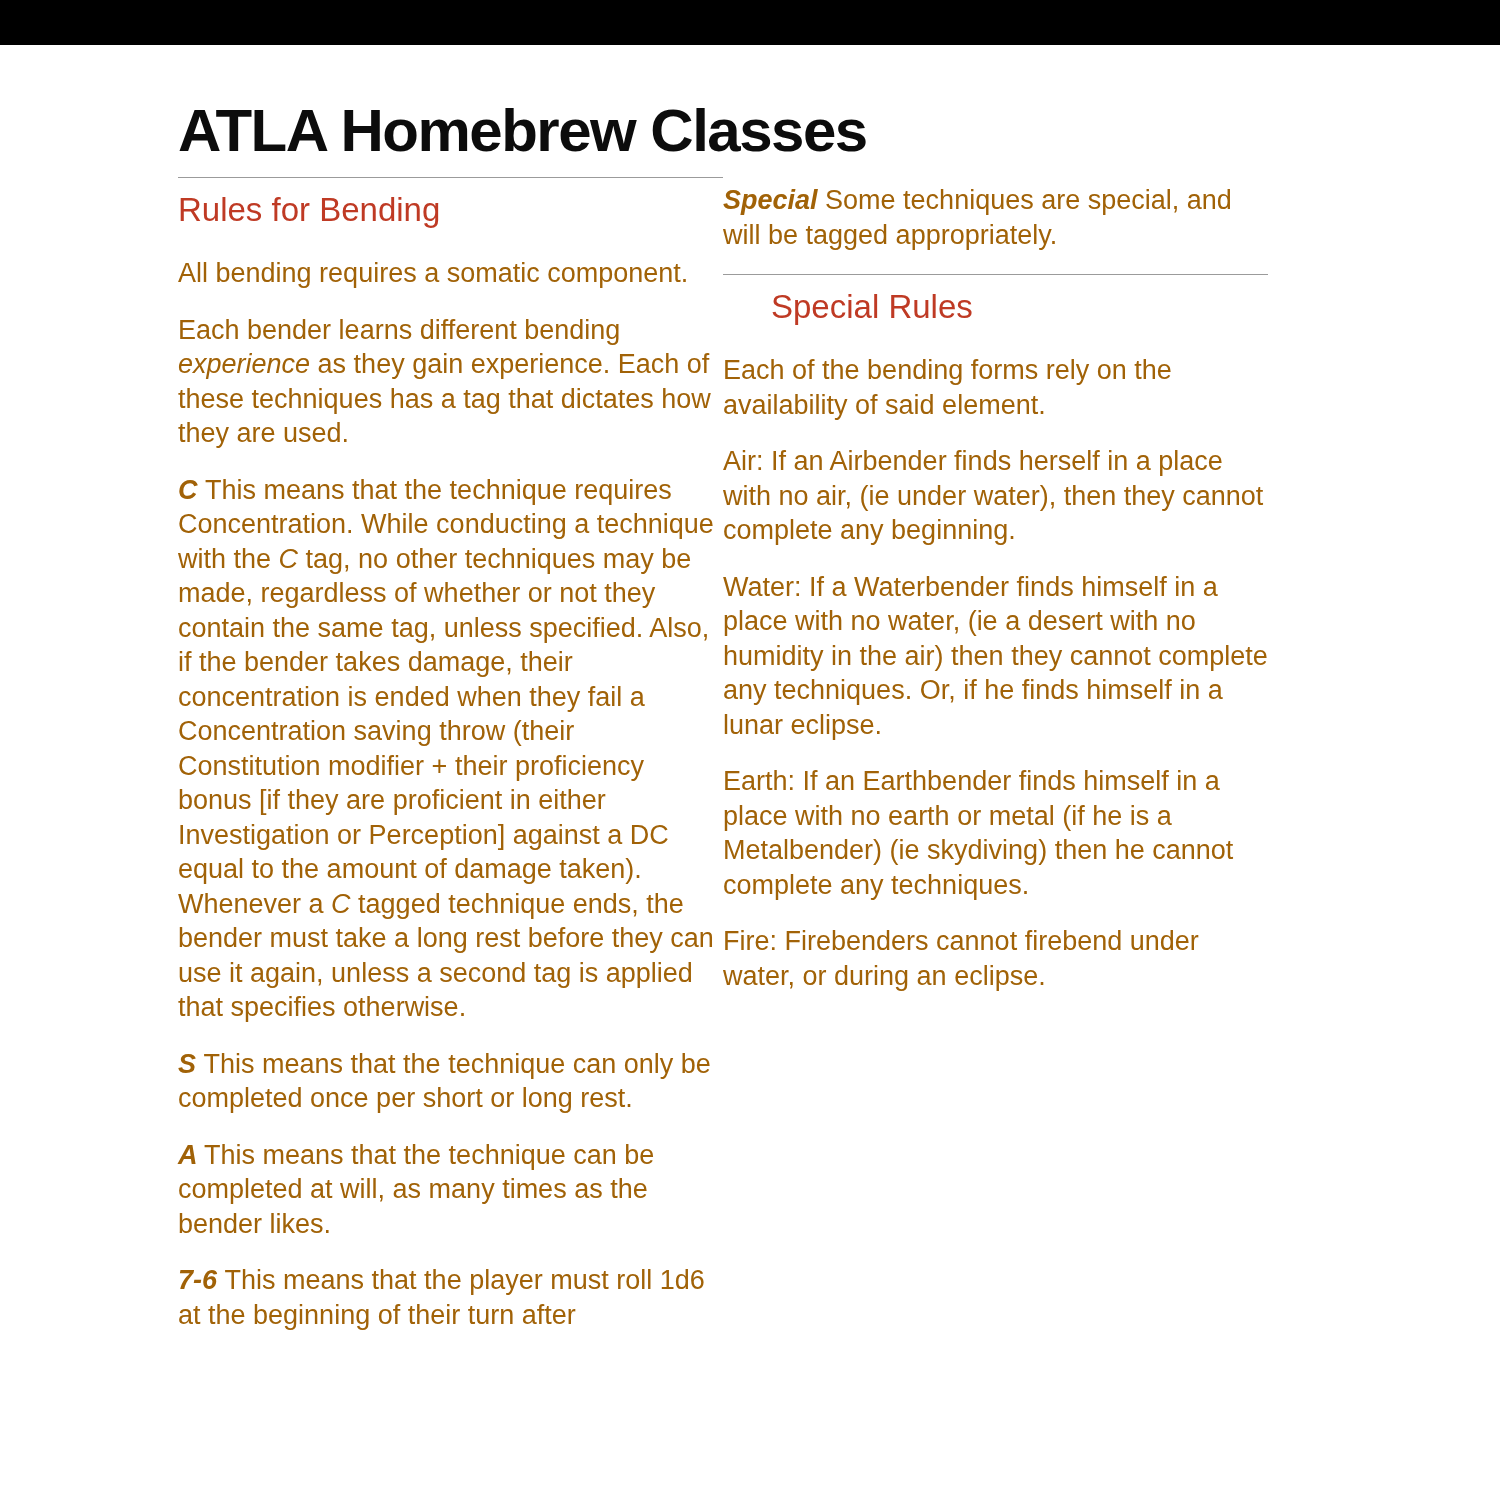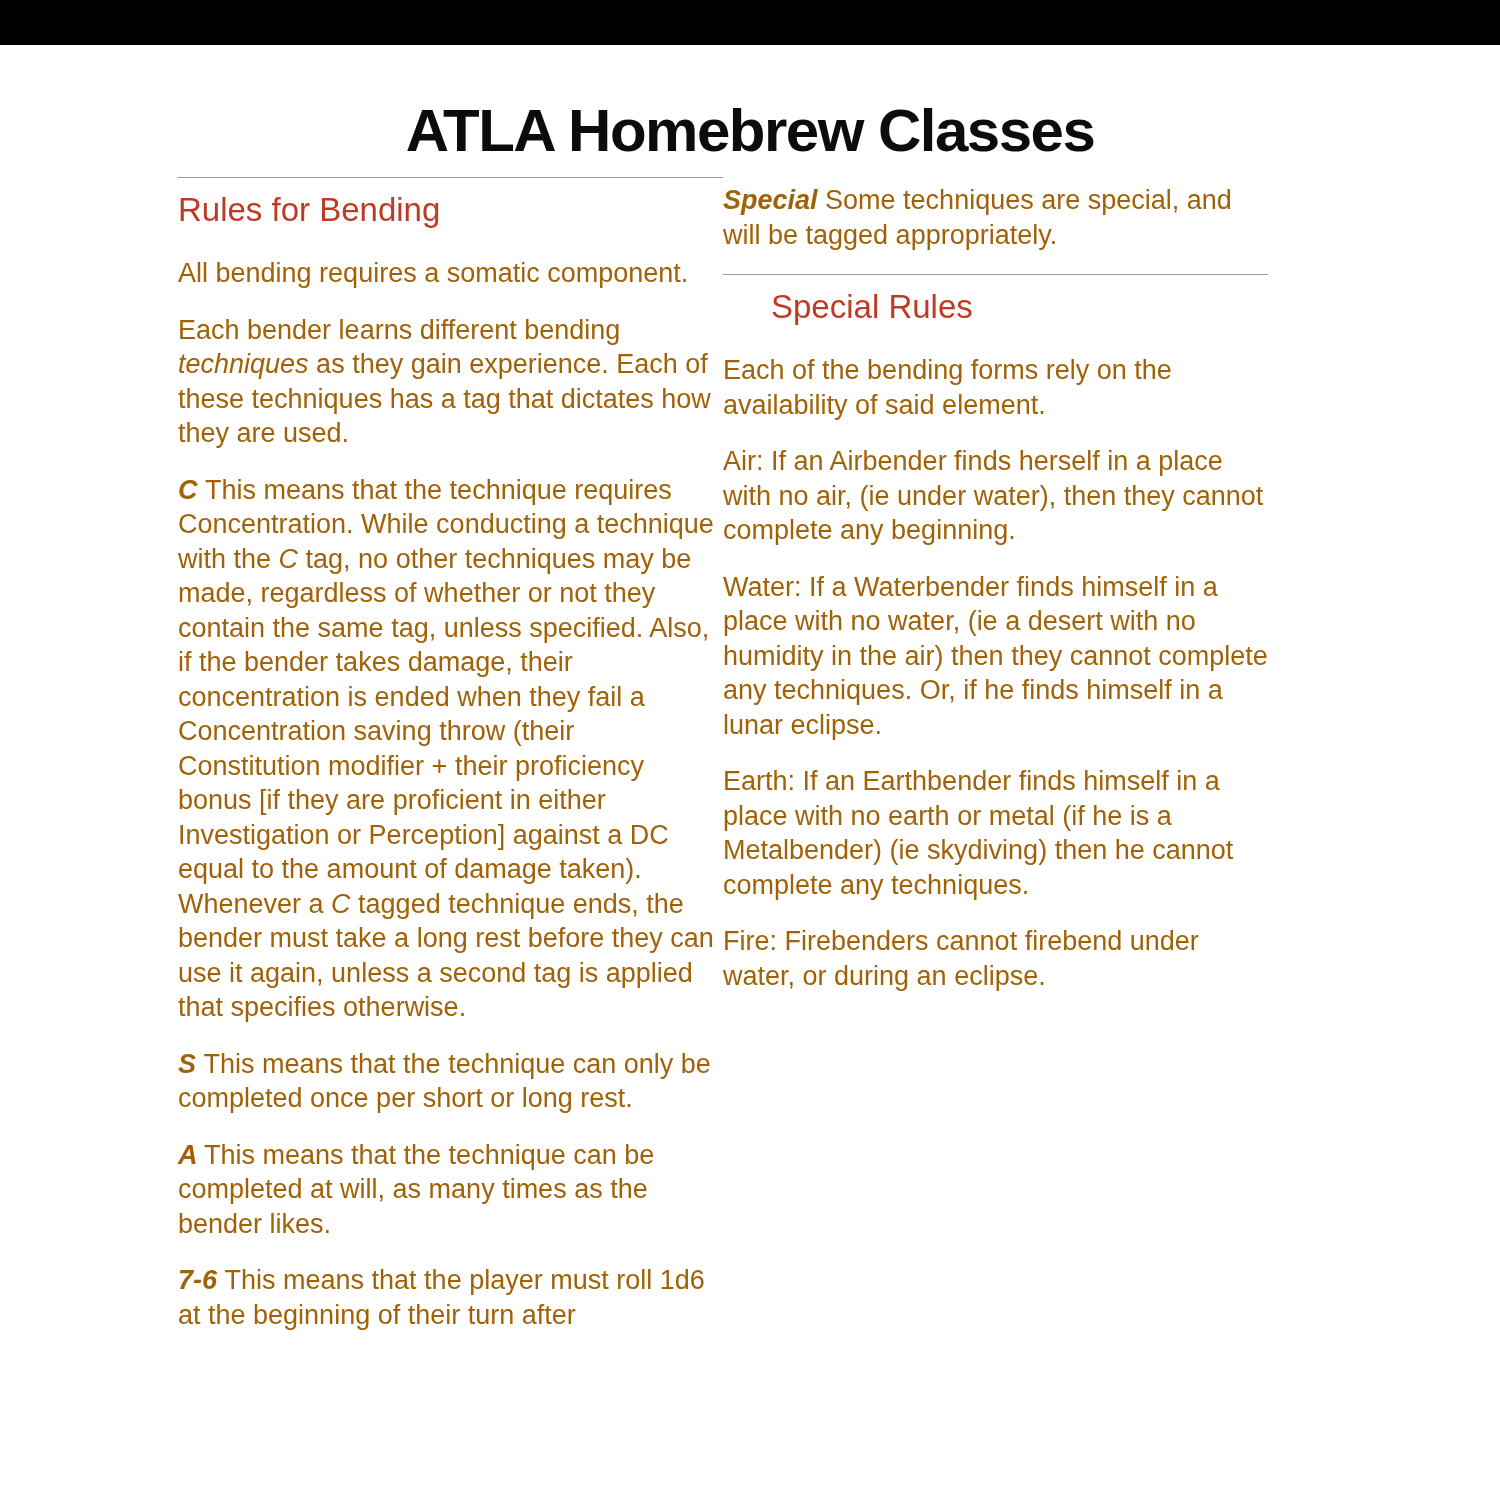--- a/index.html
+++ b/index.html
@@ -19,21 +19,20 @@
     padding: 54px 178px 0 178px;
     background: #ffffff;
   }
   h1 {
     margin: 0 0 14px 0;
     font-size: 60px;
     line-height: 64px;
     font-weight: bold;
     letter-spacing: -1.5px;
     color: #0c0c0c;
-    text-align: center;
   }
   .columns {
     display: flex;
     align-items: flex-start;
   }
   .col { width: 545px; }
   hr.rule {
     border: none;
     border-top: 1px solid #9b9b9b;
     margin: 0 0 12px 0;
@@ -69,21 +68,21 @@
 <div class="page">
   <h1>ATLA Homebrew Classes</h1>
 
   <div class="columns">
 
     <div class="col">
       <hr class="rule">
       <h2 style="color: rgb(191, 58, 36);">Rules for Bending</h2>
       <div>
           <p>All bending requires a somatic component.</p>
-          <p>Each bender learns different bending <i>techniques</i> as they gain experience. Each of these techniques has a tag that dictates how they are used.</p>
+          <p>Each bender learns different bending <i>experience</i> as they gain experience. Each of these techniques has a tag that dictates how they are used.</p>
           <p><span class="lead">C </span>This means that the technique requires Concentration. While conducting a technique with the <i>C</i> tag, no other techniques may be made, regardless of whether or not they contain the same tag, unless specified. Also, if the bender takes damage, their concentration is ended when they fail a Concentration saving throw (their Constitution modifier + their proficiency bonus [if they are proficient in either Investigation or Perception] against a DC equal to the amount of damage taken). Whenever a <i>C</i> tagged technique ends, the bender must take a long rest before they can use it again, unless a second tag is applied that specifies otherwise.</p>
           <p><span class="lead">S </span>This means that the technique can only be completed once per short or long rest.</p>
           <p><span class="lead">A </span>This means that the technique can be completed at will, as many times as the bender likes.</p>
           <p><span class="lead">7-6 </span>This means that the player must roll 1d6 at the beginning of their turn after</p>
         </div>
     </div>
 
     <div class="col">
       <div class="intro">
           <p><span class="lead">Special </span>Some techniques are special, and will be tagged appropriately.</p>

